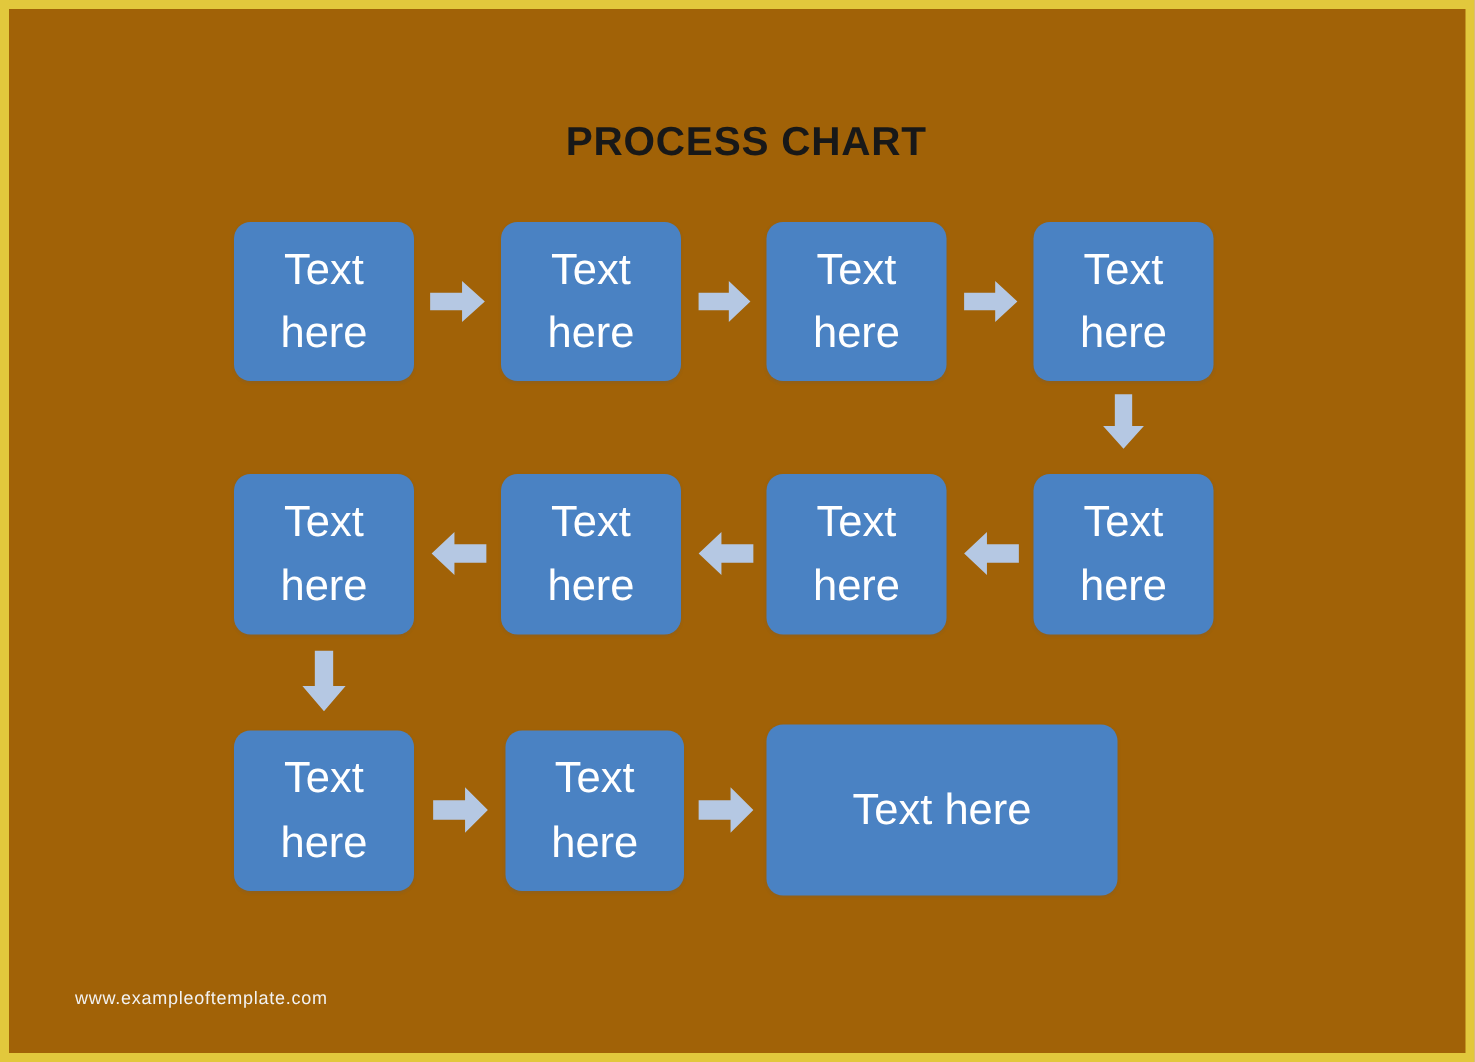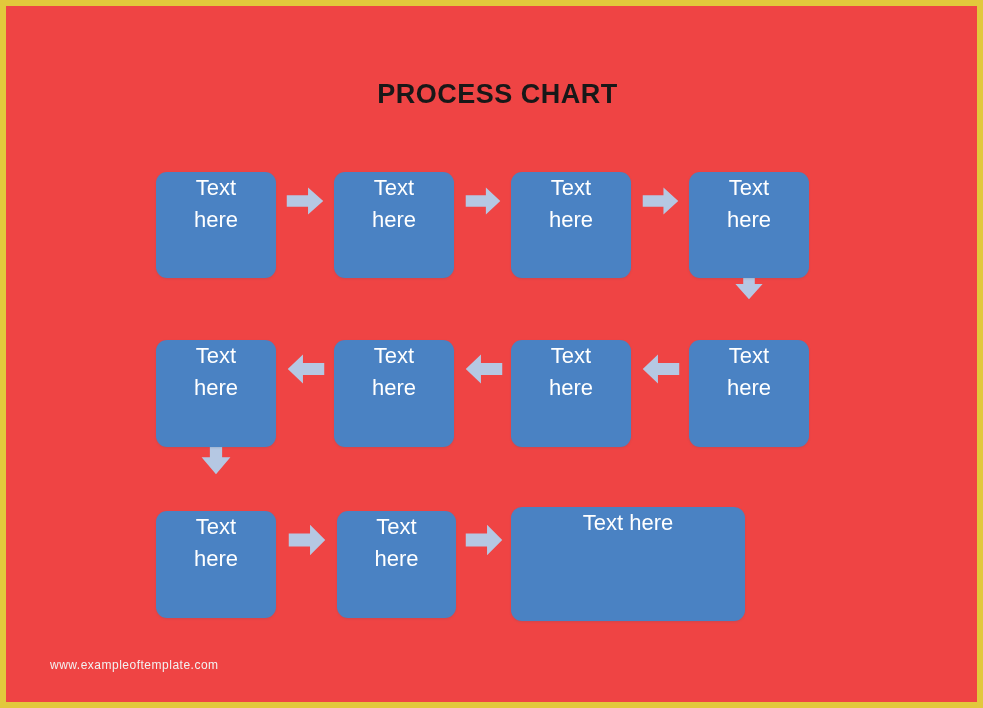--- a/index.html
+++ b/index.html
@@ -37,28 +37,27 @@
     letter-spacing: 0.5px;
     color: #181818;
     font-family: "Liberation Sans", sans-serif;
   }
   .node-box {
     position: absolute;
     background: #4a82c3;
     border-radius: 11px;
     color: #ffffff;
     display: flex;
-    align-items: flex-start;
+    align-items: center;
     justify-content: center;
     text-align: center;
-    font-size: 22px;
+    font-size: 29px;
     line-height: 1.45;
     font-family: "Liberation Sans", sans-serif;
     box-shadow: 0 1px 2px rgba(60,90,130,0.18);
-    margin-top: 24px;
   }
   .node-box .node-label {
     display: block;
     white-space: pre-line;
   }
   .arrow {
     position: absolute;
   }
   .arrow svg {
     display: block;
@@ -72,21 +71,21 @@
     font-size: 12px;
     letter-spacing: 0.5px;
     color: #f2f2f2;
     font-family: "Liberation Sans", sans-serif;
     user-select: none;
   }
 </style>
 </head>
 <body>
 
-<div id="slide" style="border-color: rgb(226, 200, 60); background: #ef4444;">
+<div id="slide" style="border-color: rgb(226, 200, 60); background: #a16207;">
   <div id="chart-title" style="color: rgb(24, 24, 24);">PROCESS CHART</div>
   <div id="canvas">
       <div class="arrow" style="left: 280px; top: 178px; width: 38px; height: 34px;">
         <svg viewBox="0 0 100 100" preserveAspectRatio="none">
           <path d="M2,33 L58,33 L58,10 L98,50 L58,90 L58,67 L2,67 Z" fill="#b5c8e3"></path>
         </svg>
       </div>
       <div class="arrow" style="left: 459px; top: 178px; width: 36px; height: 34px;">
         <svg viewBox="0 0 100 100" preserveAspectRatio="none">
           <path d="M2,33 L58,33 L58,10 L98,50 L58,90 L58,67 L2,67 Z" fill="#b5c8e3"></path>

